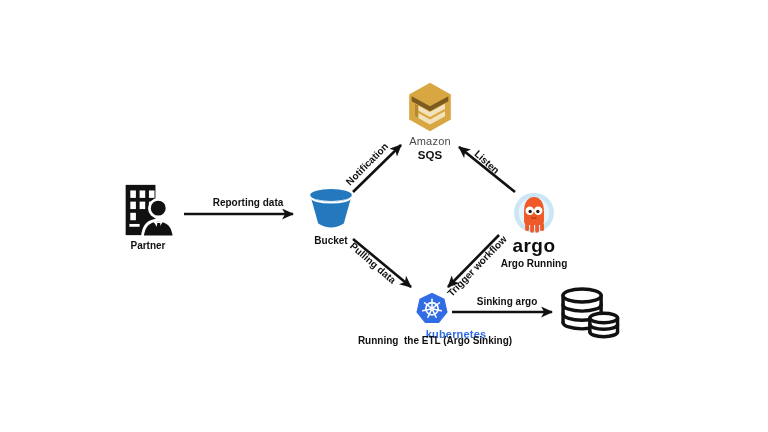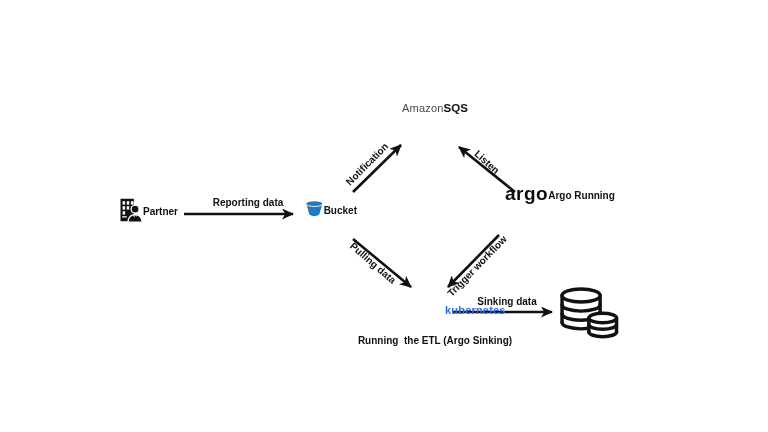--- a/index.html
+++ b/index.html
@@ -1,21 +1,21 @@
 <!DOCTYPE html>
 <html><head>
 <meta charset="utf-8">
 <style>
   html,body { margin:0; padding:0; background:#fff; }
   #stage {
     position:relative; width:768px; height:432px; background:#ffffff;
     font-family:"Liberation Sans", sans-serif; overflow:hidden;
   }
   .arrows { position:absolute; left:0; top:0; z-index:1; }
-  .node { position:absolute; z-index:2; display:flex; flex-direction:row; align-items:center; }
+  .node { position:absolute; z-index:2; display:flex; flex-direction:column; align-items:center; }
   .nlabel { margin-top:3px; font-size:10px; font-weight:bold; color:#111; white-space:nowrap; text-align:center; }
   .elabel {
     position:absolute; z-index:3; font-size:10px; font-weight:bold; color:#111;
     white-space:nowrap; transform-origin:center;
   }
   .brand-line { margin-top:2px; font-size:11px; font-weight:400; color:#4a4a4a; letter-spacing:.2px; }
   .sqs-line   { font-size:11.5px; font-weight:bold; color:#111; margin-top:2px; }
   .argo-logo  { margin-top:-2px; font-size:19px; font-weight:bold; color:#0d0d0d; letter-spacing:.5px; line-height:1; }
   .k8s-label  { margin-top:3px; font-size:11px; font-weight:bold; color:#326ce5; letter-spacing:.2px;padding-left:48px; }
   .k8s-caption {
@@ -40,21 +40,21 @@
     <line x1="353" y1="239" x2="411" y2="287" stroke="#111" stroke-width="2.6" marker-end="url(#ah)"></line>
     <line x1="499" y1="235" x2="448" y2="287" stroke="#111" stroke-width="2.6" marker-end="url(#ah)"></line>
     <line x1="452" y1="312" x2="552" y2="312" stroke="#111" stroke-width="2.6" marker-end="url(#ah)"></line>
   </svg>
 
   <div class="elabel" style="left:238px; top:202px; transform:translate(-50%,-50%);padding-left:20px;">Reporting data</div>
   <div class="elabel" style="left:367px; top:164px; transform:translate(-50%,-50%) rotate(-45deg);">Notification</div>
   <div class="elabel" style="left:487px; top:162px; transform:translate(-50%,-50%) rotate(42deg);">Listen</div>
   <div class="elabel" style="left:373px; top:263px; transform:translate(-50%,-50%) rotate(41deg);">Pulling data</div>
   <div class="elabel" style="left:477px; top:266px; transform:translate(-50%,-50%) rotate(-46deg);">Trigger workflow</div>
-  <div class="elabel" style="left:507px; top:301px; transform:translate(-50%,-50%);">Sinking data</div>
+  <div class="elabel" style="left:507px; top:301px; transform:translate(-50%,-50%);">Sinking argo</div>
 
   <div class="node" style="left:118px; top:183px; width:60px;">
     <svg width="56" height="54" viewBox="0 0 60 58">
       <rect x="6" y="2" width="32" height="54" fill="#111111"></rect>
       <rect x="11" y="8" width="6" height="8" fill="#fff"></rect>
       <rect x="21" y="8" width="6" height="8" fill="#fff"></rect>
       <rect x="31" y="8" width="6" height="8" fill="#fff"></rect>
       <rect x="11" y="20" width="6" height="8" fill="#fff"></rect>
       <rect x="21" y="20" width="6" height="8" fill="#fff"></rect>
       <rect x="31" y="20" width="6" height="8" fill="#fff"></rect>
@@ -82,21 +82,21 @@
       <polygon points="30,2 55,16 55,46 30,60 5,46 5,16" fill="#D9A741"></polygon>
       <polygon points="8,18 30,30 52,18 52,24 30,36 8,24" fill="#7B5B1F"></polygon>
       <polygon points="12,27 30,37 48,27 48,33 30,43 12,33" fill="#F2E3BC"></polygon>
       <polygon points="12,36 30,46 48,36 48,42 30,52 12,42" fill="#F2E3BC"></polygon>
       <polygon points="12,27 12,42 16,44.5 16,29" fill="#B58A2E"></polygon>
     </svg>
     <div class="brand-line">Amazon</div>
     <div class="sqs-line">SQS</div>
   </div>
 
-  <div class="node" style="left:505px; top:171px; width:58px;">
+  <div class="node" style="left:505px; top:192px; width:58px;">
     <svg width="46" height="46" viewBox="0 0 60 60">
       <circle cx="30" cy="27" r="26" fill="#CBE6F5"></circle>
       <circle cx="30" cy="27" r="20" fill="#ffffff" opacity="0.55"></circle>
       <path d="M17,26 C17,12 23,6.5 30,6.5 C37,6.5 43,12 43,26 L43,38 C43,41 41,43 38,43 L22,43 C19,43 17,41 17,38 Z" fill="#EF5A28"></path>
       <rect x="18.5" y="40" width="5" height="11" rx="2.5" fill="#EF5A28"></rect>
       <rect x="25" y="41" width="5" height="12" rx="2.5" fill="#EF5A28"></rect>
       <rect x="31.5" y="41" width="5" height="12" rx="2.5" fill="#EF5A28"></rect>
       <rect x="38" y="40" width="5" height="11" rx="2.5" fill="#EF5A28"></rect>
       <circle cx="24.5" cy="24.5" r="5.5" fill="#ffffff"></circle>
       <circle cx="35.5" cy="24.5" r="5.5" fill="#ffffff"></circle>

